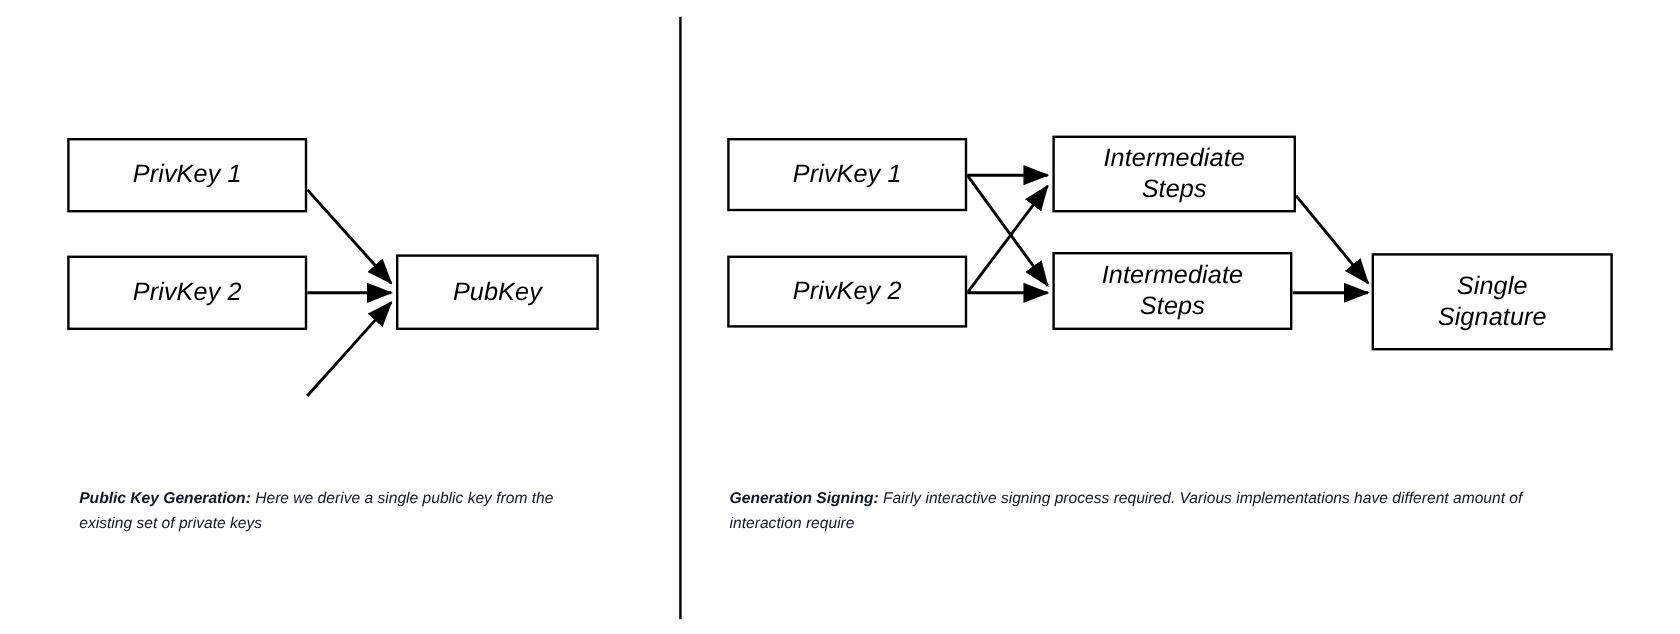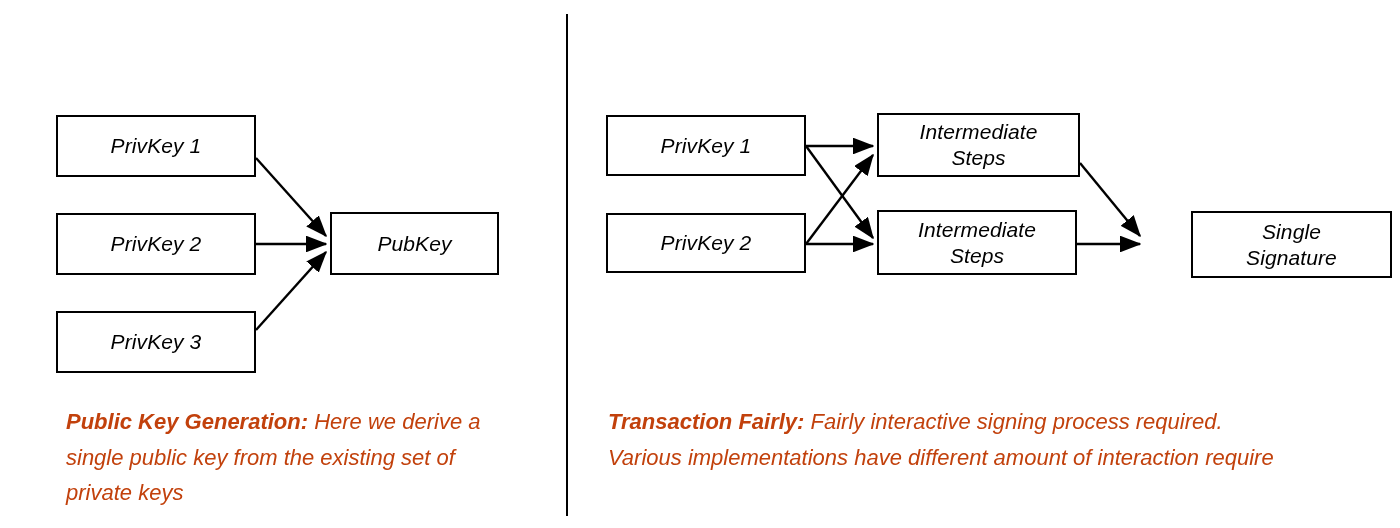--- a/index.html
+++ b/index.html
@@ -55,23 +55,23 @@
     line-height: 1.22;
     font-weight: 400;
     color: #000000;
     letter-spacing: 0.1px;
     z-index: 2;
   }
   .node .label { display: block; padding: 0 4px; white-space: pre-line; }
 
   .caption {
     position: absolute;
-    font-size: 22px;
+    font-size: 13px;
     line-height: 1.62;
-    color: #c2410c;
+    color: #0f172a;
   }
   .caption b { font-weight: 700; }
 
   svg.edges {
     position: absolute;
     left: 0;
     top: 0;
     width: 1400px;
     height: 528px;
     z-index: 1;
@@ -107,23 +107,20 @@
   <div class="panel" id="panel-left">
 
     <div class="node" style="left: 56px; top: 115px; width: 200px; height: 62px;">
       <span class="label">PrivKey 1</span>
     </div>
 
     <div class="node" style="left: 56px; top: 213px; width: 200px; height: 62px;">
       <span class="label">PrivKey 2</span>
     </div>
 
-    <div class="node" style="left: 56px; top: 311px; width: 200px; height: 62px;">
-      <span class="label">PrivKey 3</span>
-    </div>
 
     <div class="node" style="left: 330px; top: 212px; width: 169px; height: 63px;">
       <span class="label">PubKey</span>
     </div>
 
     <div class="caption" style="left: 66px; top: 404px; width: 430px;">
       <b>Public Key Generation:</b><span> Here we derive a single public key from the existing set of private keys</span>
     </div>
   </div>
 
@@ -140,23 +137,23 @@
     <div class="node" style="left: 310px; top: 113px; width: 203px; height: 64px;">
       <span class="label">Intermediate
 Steps</span>
     </div>
 
     <div class="node" style="left: 310px; top: 210px; width: 200px; height: 65px;">
       <span class="label">Intermediate
 Steps</span>
     </div>
 
-    <div class="node" style="left: 576px; top: 211px; width: 201px; height: 67px; margin-left: 48px;">
+    <div class="node" style="left: 576px; top: 211px; width: 201px; height: 81px;">
       <span class="label">Single
 Signature</span>
     </div>
 
     <div class="caption" style="left: 41px; top: 404px; width: 690px;">
-      <b>Transaction Fairly:</b><span> Fairly interactive signing process required. Various implementations have different amount of interaction require</span>
+      <b>Generation Signing:</b><span> Fairly interactive signing process required. Various implementations have different amount of interaction require</span>
     </div>
   </div>
 
 </div>
 
 </body></html>

